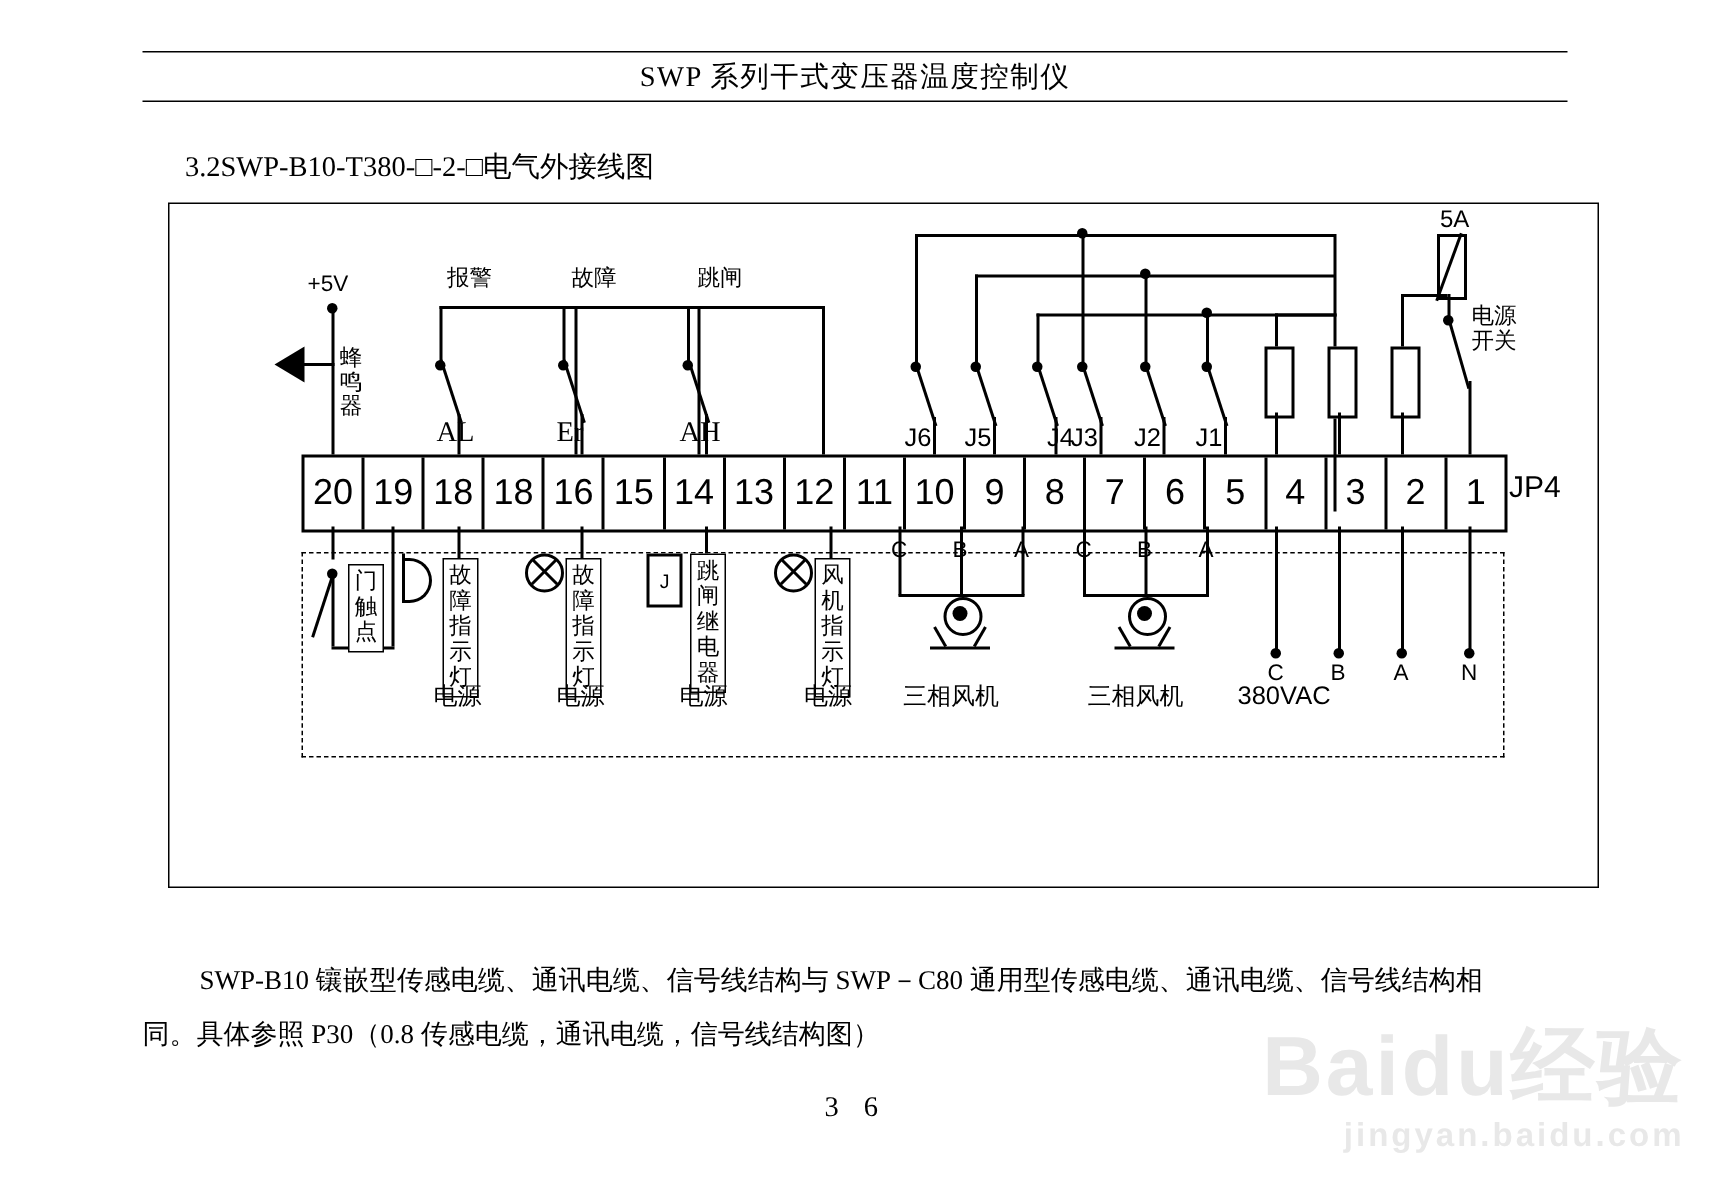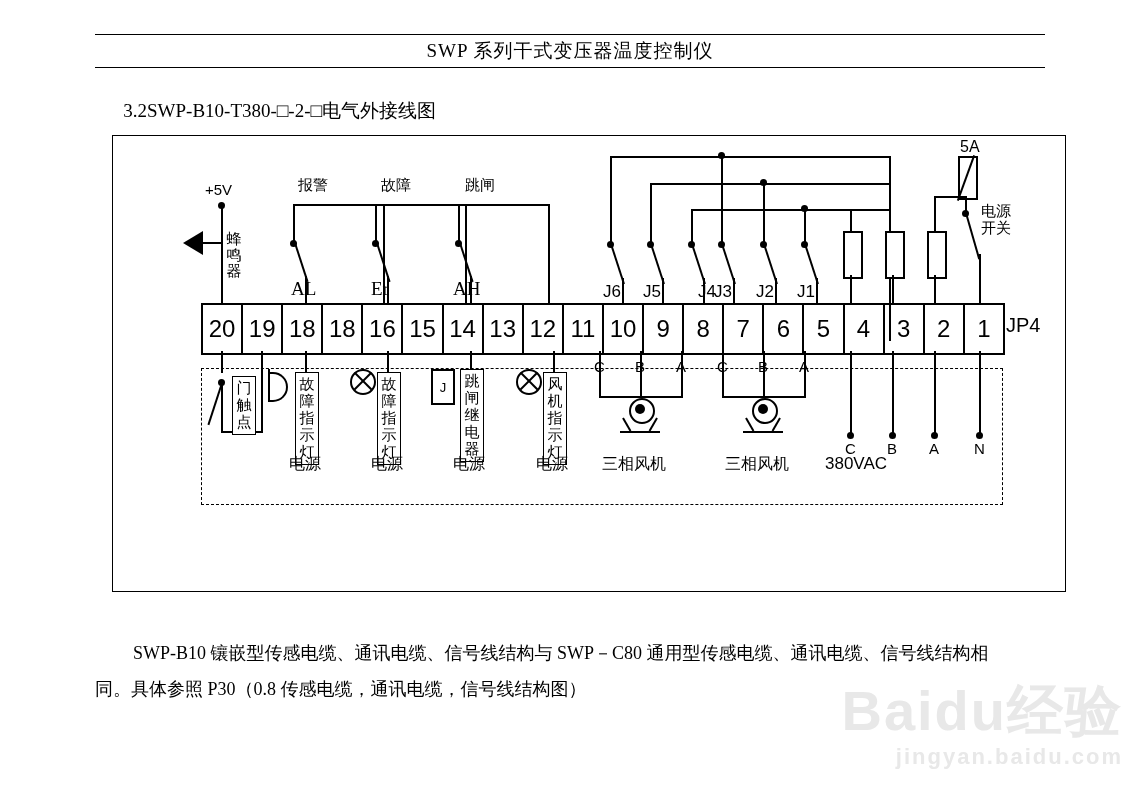--- a/index.html
+++ b/index.html
@@ -304,19 +304,20 @@
     <div class="lbl" style="left:712px;top:318px;font-size:17px;">380VAC</div>
 
   </div>
 
 
   <div class="para">
     <span class="indent"></span><span>SWP-B10 镶嵌型传感电缆、通讯电缆、信号线结构与 SWP－C80 通用型传感电缆、通讯电缆、信号线结构相</span><br>
     <span>同。具体参照 P30（0.8 传感电缆，通讯电缆，信号线结构图）</span>
   </div>
 
+  <div class="pagenum">3 6</div>
 
   <div class="wm">
     <div class="wm1">Baidu经验</div>
     <div class="wm2">jingyan.baidu.com</div>
   </div>
 
 </div>
 
 </body></html>

